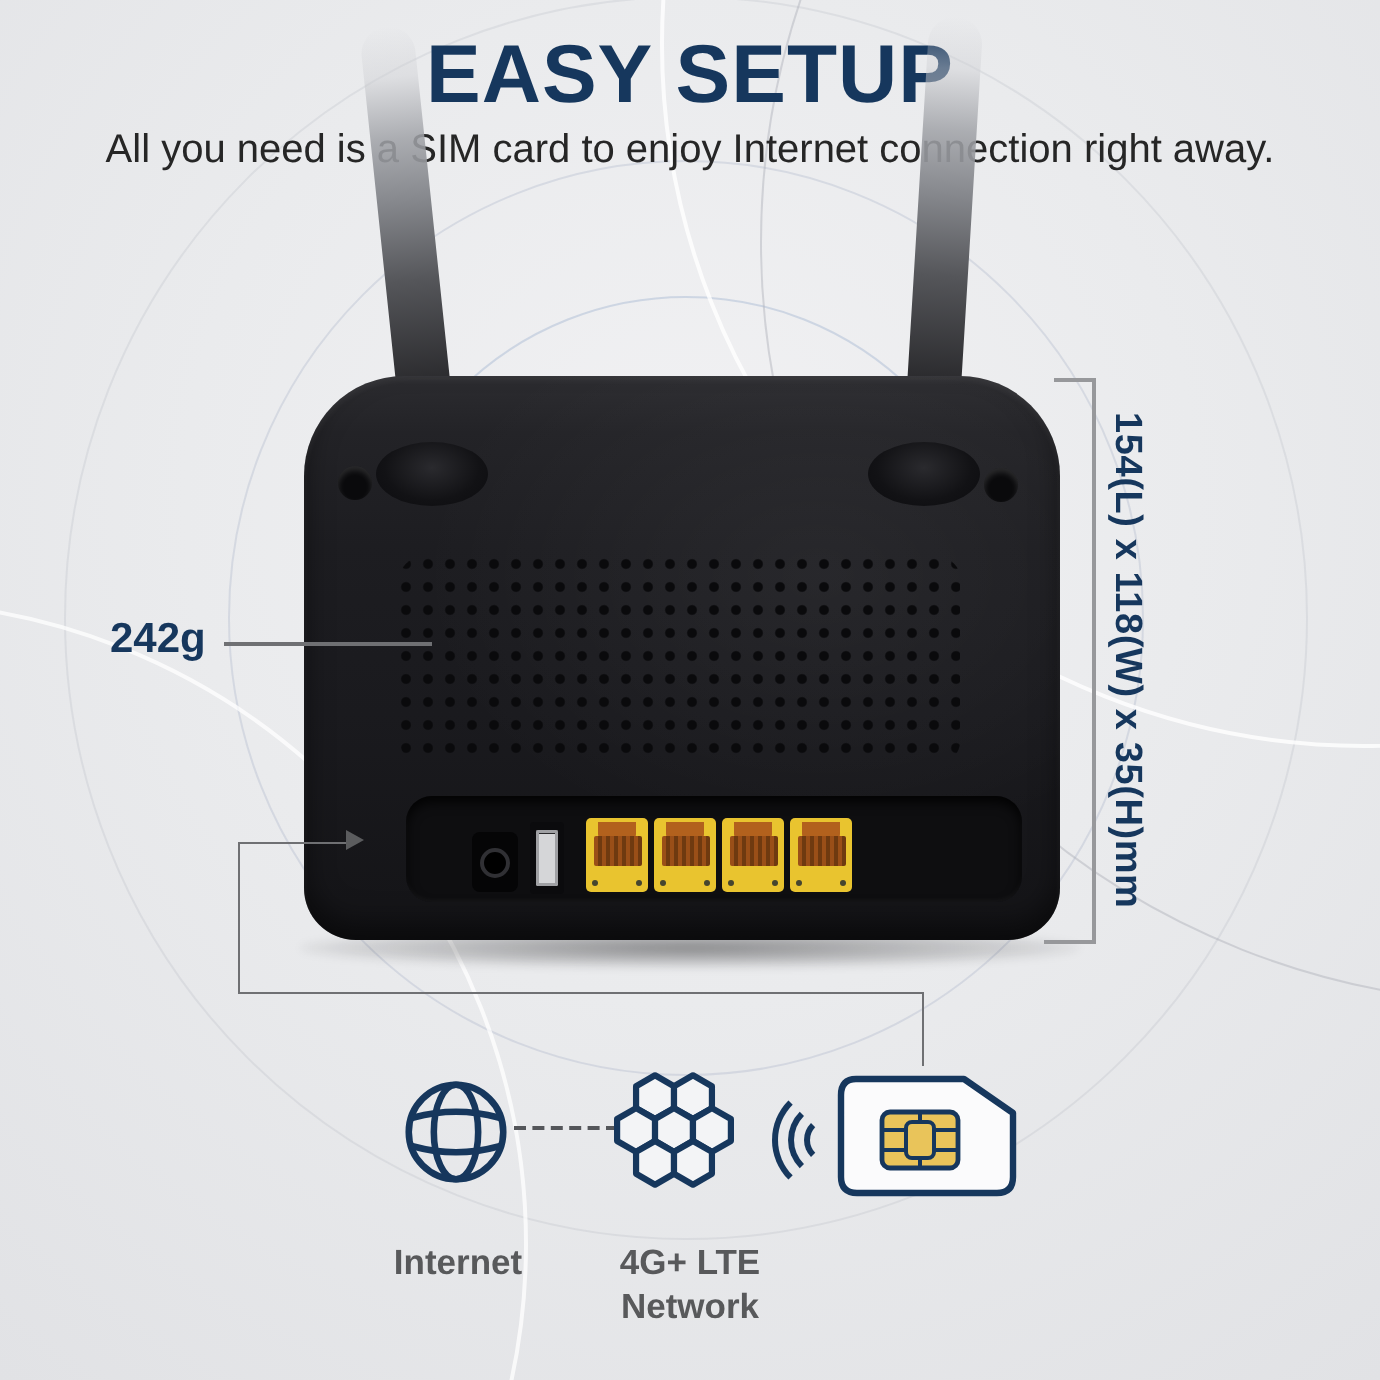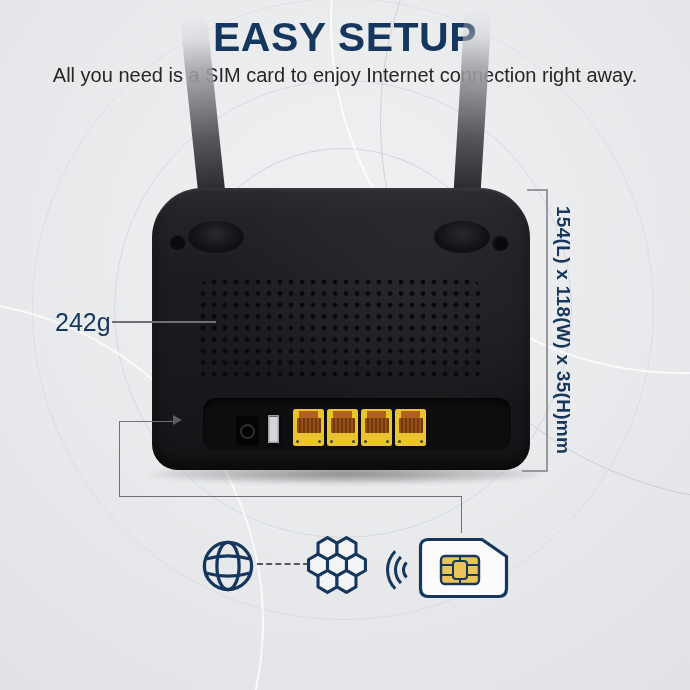--- a/index.html
+++ b/index.html
@@ -63,21 +63,21 @@
     border-radius:0 0 2px 2px; }
   .lan-pins { position:absolute; left:3.5px; top:9px; width:24px; height:15px; border-radius:1px;
     background:repeating-linear-gradient(90deg, #9a4f18 0 2px, #6f3a10 2px 4px); }
   .lan-dot { position:absolute; bottom:3px; width:3px; height:3px; border-radius:50%; background:#45452f; }
   .lan-dot.dl { left:3px; } .lan-dot.dr { right:3px; }
   .router-shadow { position:absolute; left:150px; top:464px; width:390px; height:20px; border-radius:50%;
     background:radial-gradient(ellipse at 50% 50%, rgba(18,18,20,.45) 0%, rgba(18,18,20,.15) 55%, transparent 78%);
     filter:blur(2px); }
 
   
-  .weight-label { position:absolute; left:55px; top:308px; font-size:25px; font-weight:400; color:var(--navy,#16375d); }
+  .weight-label { position:absolute; left:55px; top:308px; font-size:21px; font-weight:700; color:var(--navy,#16375d); }
   .weight-line  { position:absolute; left:112px; top:321px; width:104px; height:1.5px; background:var(--lineGray,#6f7073); }
   .dim-bracket-v   { position:absolute; left:546px; top:189px; width:1.5px; height:283px; background:var(--bracketGray,#97989b); }
   .dim-cap-top     { position:absolute; left:527px; top:189px; width:20px; height:1.5px; background:var(--bracketGray,#97989b); }
   .dim-cap-bottom  { position:absolute; left:522px; top:470px; width:25px; height:1.5px; background:var(--bracketGray,#97989b); }
   .dim-text { position:absolute; left:552px; top:189px; height:283px; writing-mode:vertical-rl;
     text-align:center; font-size:19px; font-weight:600; letter-spacing:.3px; white-space:nowrap;
     color:var(--navy,#16375d); }
 
   
   .path-seg { position:absolute; background:var(--lineGray,#6f7073); }
@@ -207,14 +207,17 @@
   <div class="wave w2"></div>
   <div class="wave w3"></div>
 
   <svg class="ic sim-svg" width="97" height="67" viewBox="0 0 97 67" fill="none" stroke="currentColor" stroke-linejoin="round">
     <path d="M11,3.5 H65 L89.5,20.5 V52.5 Q89.5,60.5 81.5,60.5 H11.5 Q3.5,60.5 3.5,52.5 V11.5 Q3.5,3.5 11,3.5 Z" stroke-width="3.2" fill="#fbfbfc"></path>
     <rect x="24" y="20" width="38" height="28" rx="4" fill="#e9c45a" stroke-width="2.4"></rect>
     <path d="M24,29 H36 M50,29 H62 M24,39 H36 M50,39 H62 M43,20 V25 M43,43 V48" stroke-width="2"></path>
     <rect x="36" y="25" width="14" height="18" rx="3" stroke-width="2"></rect>
   </svg>
 
+  <div class="flow-label lbl-internet">Internet</div>
+  <div class="flow-label lbl-network">4G+ LTE
+Network</div>
 
 </div>
 
 </body></html>

